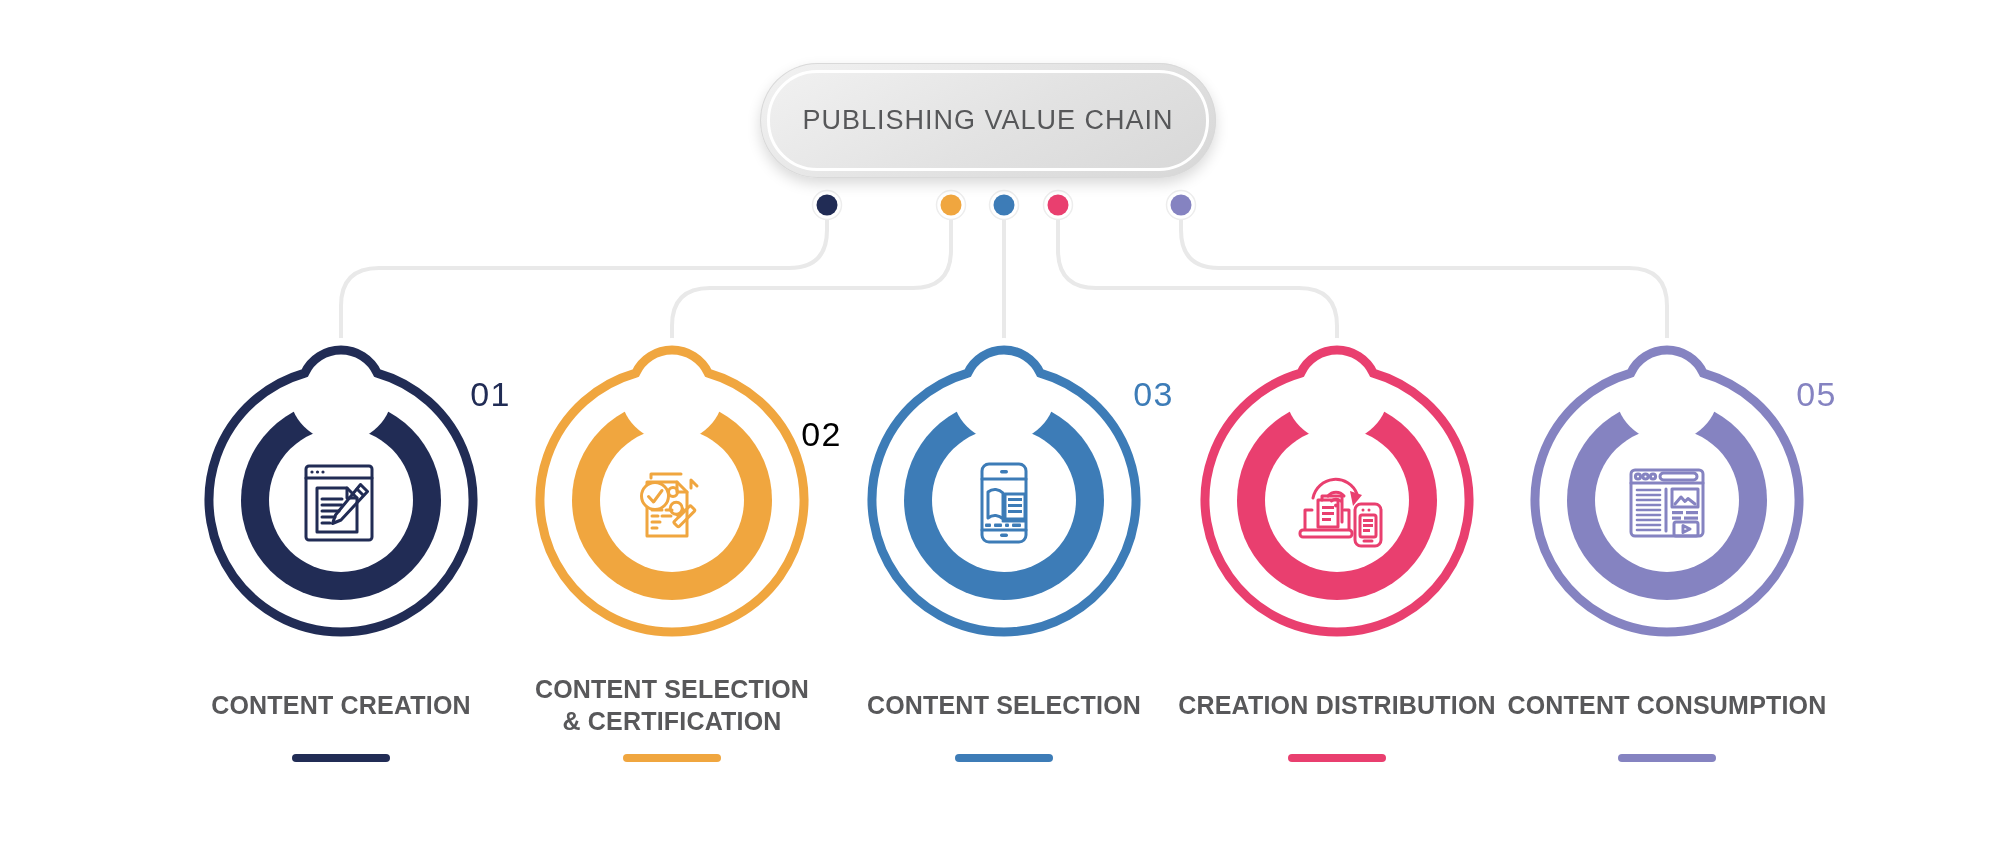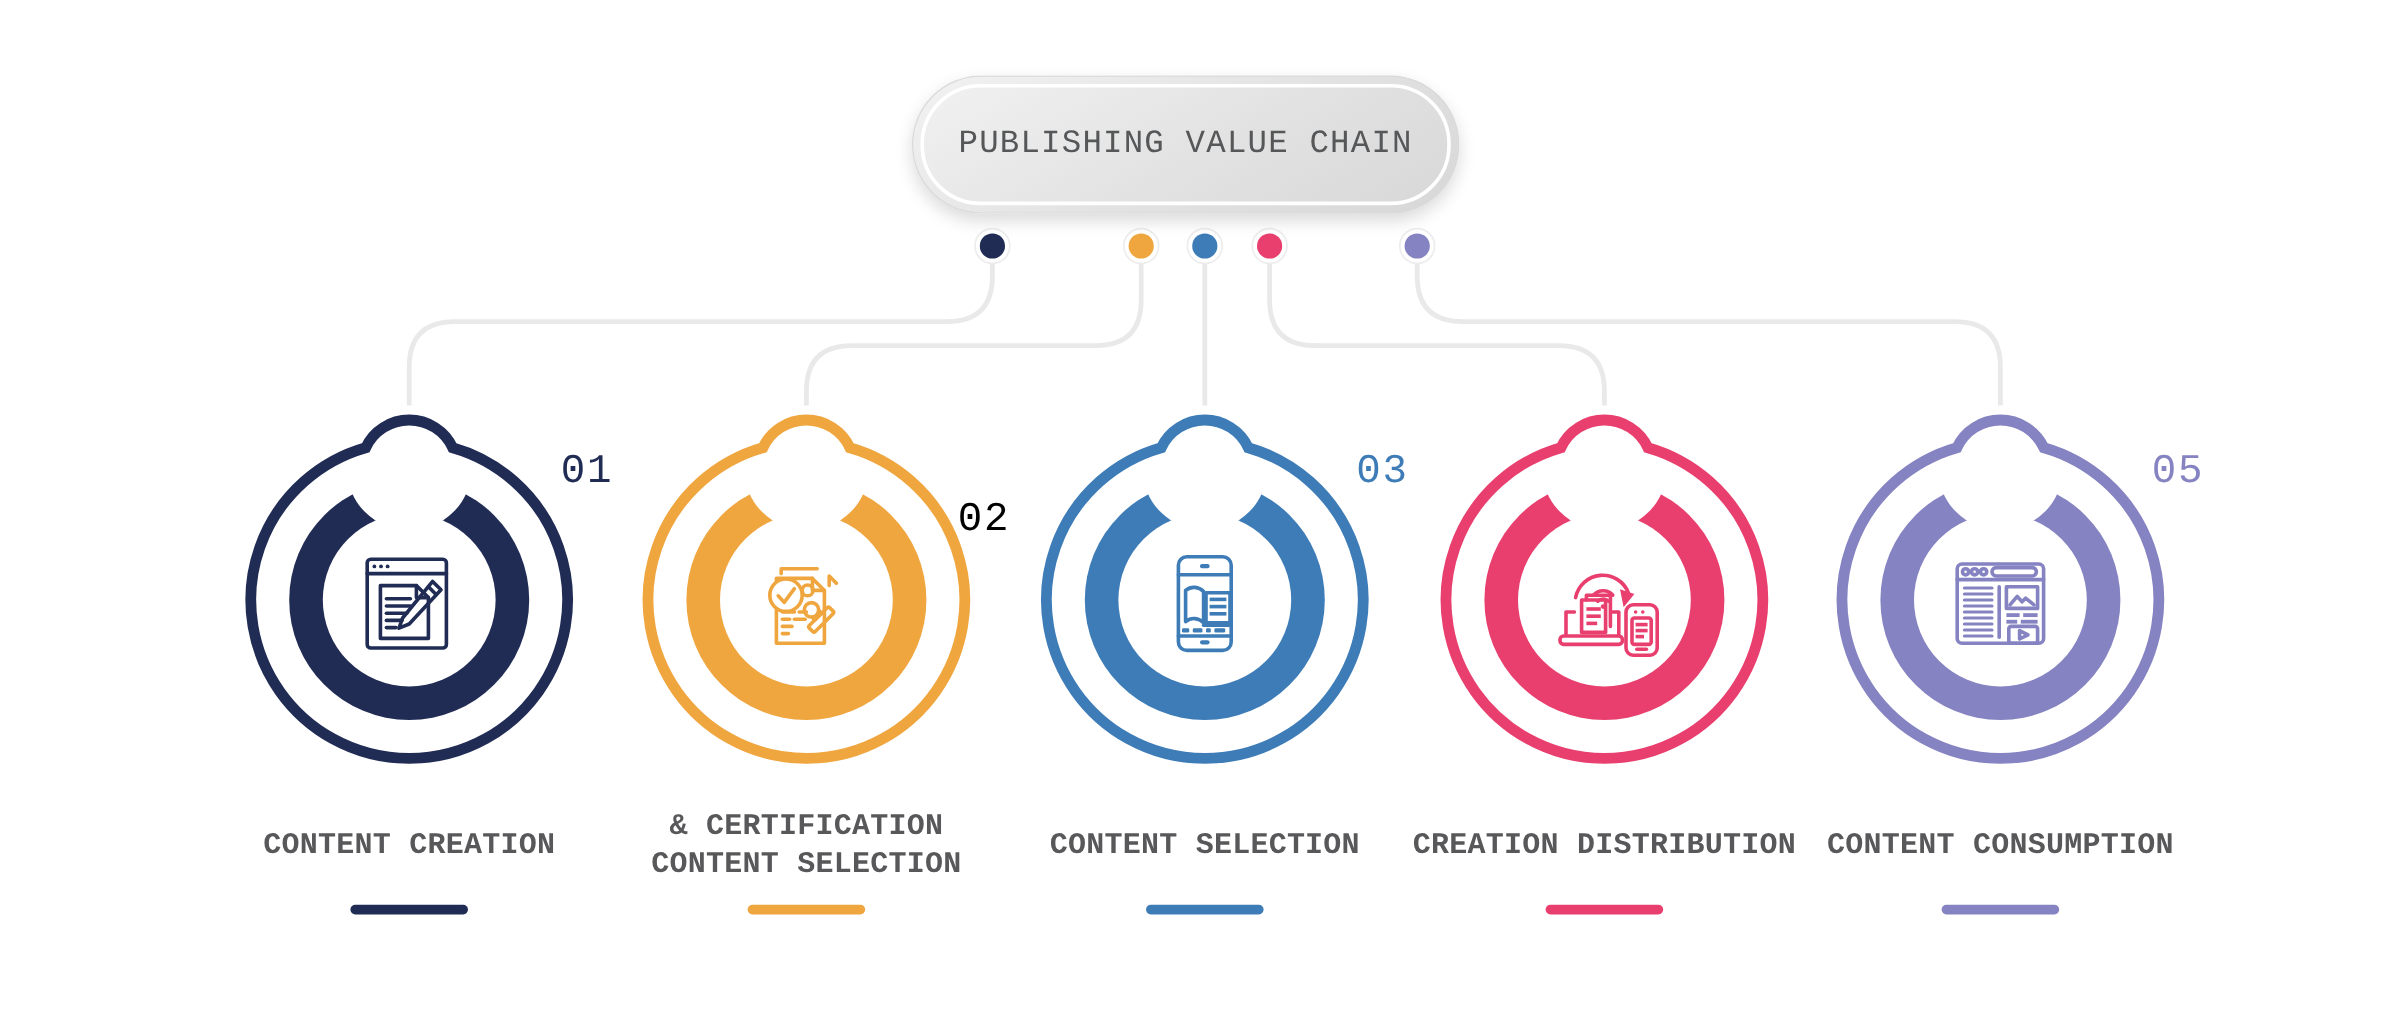--- a/index.html
+++ b/index.html
@@ -1,18 +1,18 @@
 <!DOCTYPE html>
 <html><head>
 <meta charset="utf-8">
 <style>
   html,body{margin:0;padding:0;background:#ffffff;}
   #canvas{
     position:relative;width:2000px;height:854px;background:#ffffff;overflow:hidden;
-    font-family:Liberation Mono, monospace;
+    font-family:Liberation Sans, sans-serif;
   }
   svg#diagram{position:absolute;left:0;top:0;}
   
   .pill{
     position:absolute;left:760px;top:63px;width:456px;height:115px;
     border-radius:58px;
     background:linear-gradient(150deg,#f2f2f2 0%,#e2e2e2 55%,#d7d7d7 100%);
     box-shadow:0 6px 14px rgba(0,0,0,0.15), inset 0 0 0 1px #d9d9d9;
     display:flex;align-items:center;justify-content:center;
   }
@@ -204,22 +204,22 @@
     <div class="label">
       <div>CONTENT CREATION</div>
       <div></div>
     </div>
     <div class="bar" style="background: rgb(33, 44, 85);"></div>
   </div>
 
   <div class="step-text" style="left:502px">
     <div class="num" style="color: #000000; margin-top: 40px;">02</div>
     <div class="label">
+      <div>CONTENT SELECTION</div>
       <div>&amp; CERTIFICATION</div>
-      <div>CONTENT SELECTION</div>
     </div>
     <div class="bar" style="background: rgb(240, 166, 63);"></div>
   </div>
 
   <div class="step-text" style="left:834px">
     <div class="num" style="color: rgb(61, 124, 183);">03</div>
     <div class="label">
       <div>CONTENT SELECTION</div>
       <div></div>
     </div>

